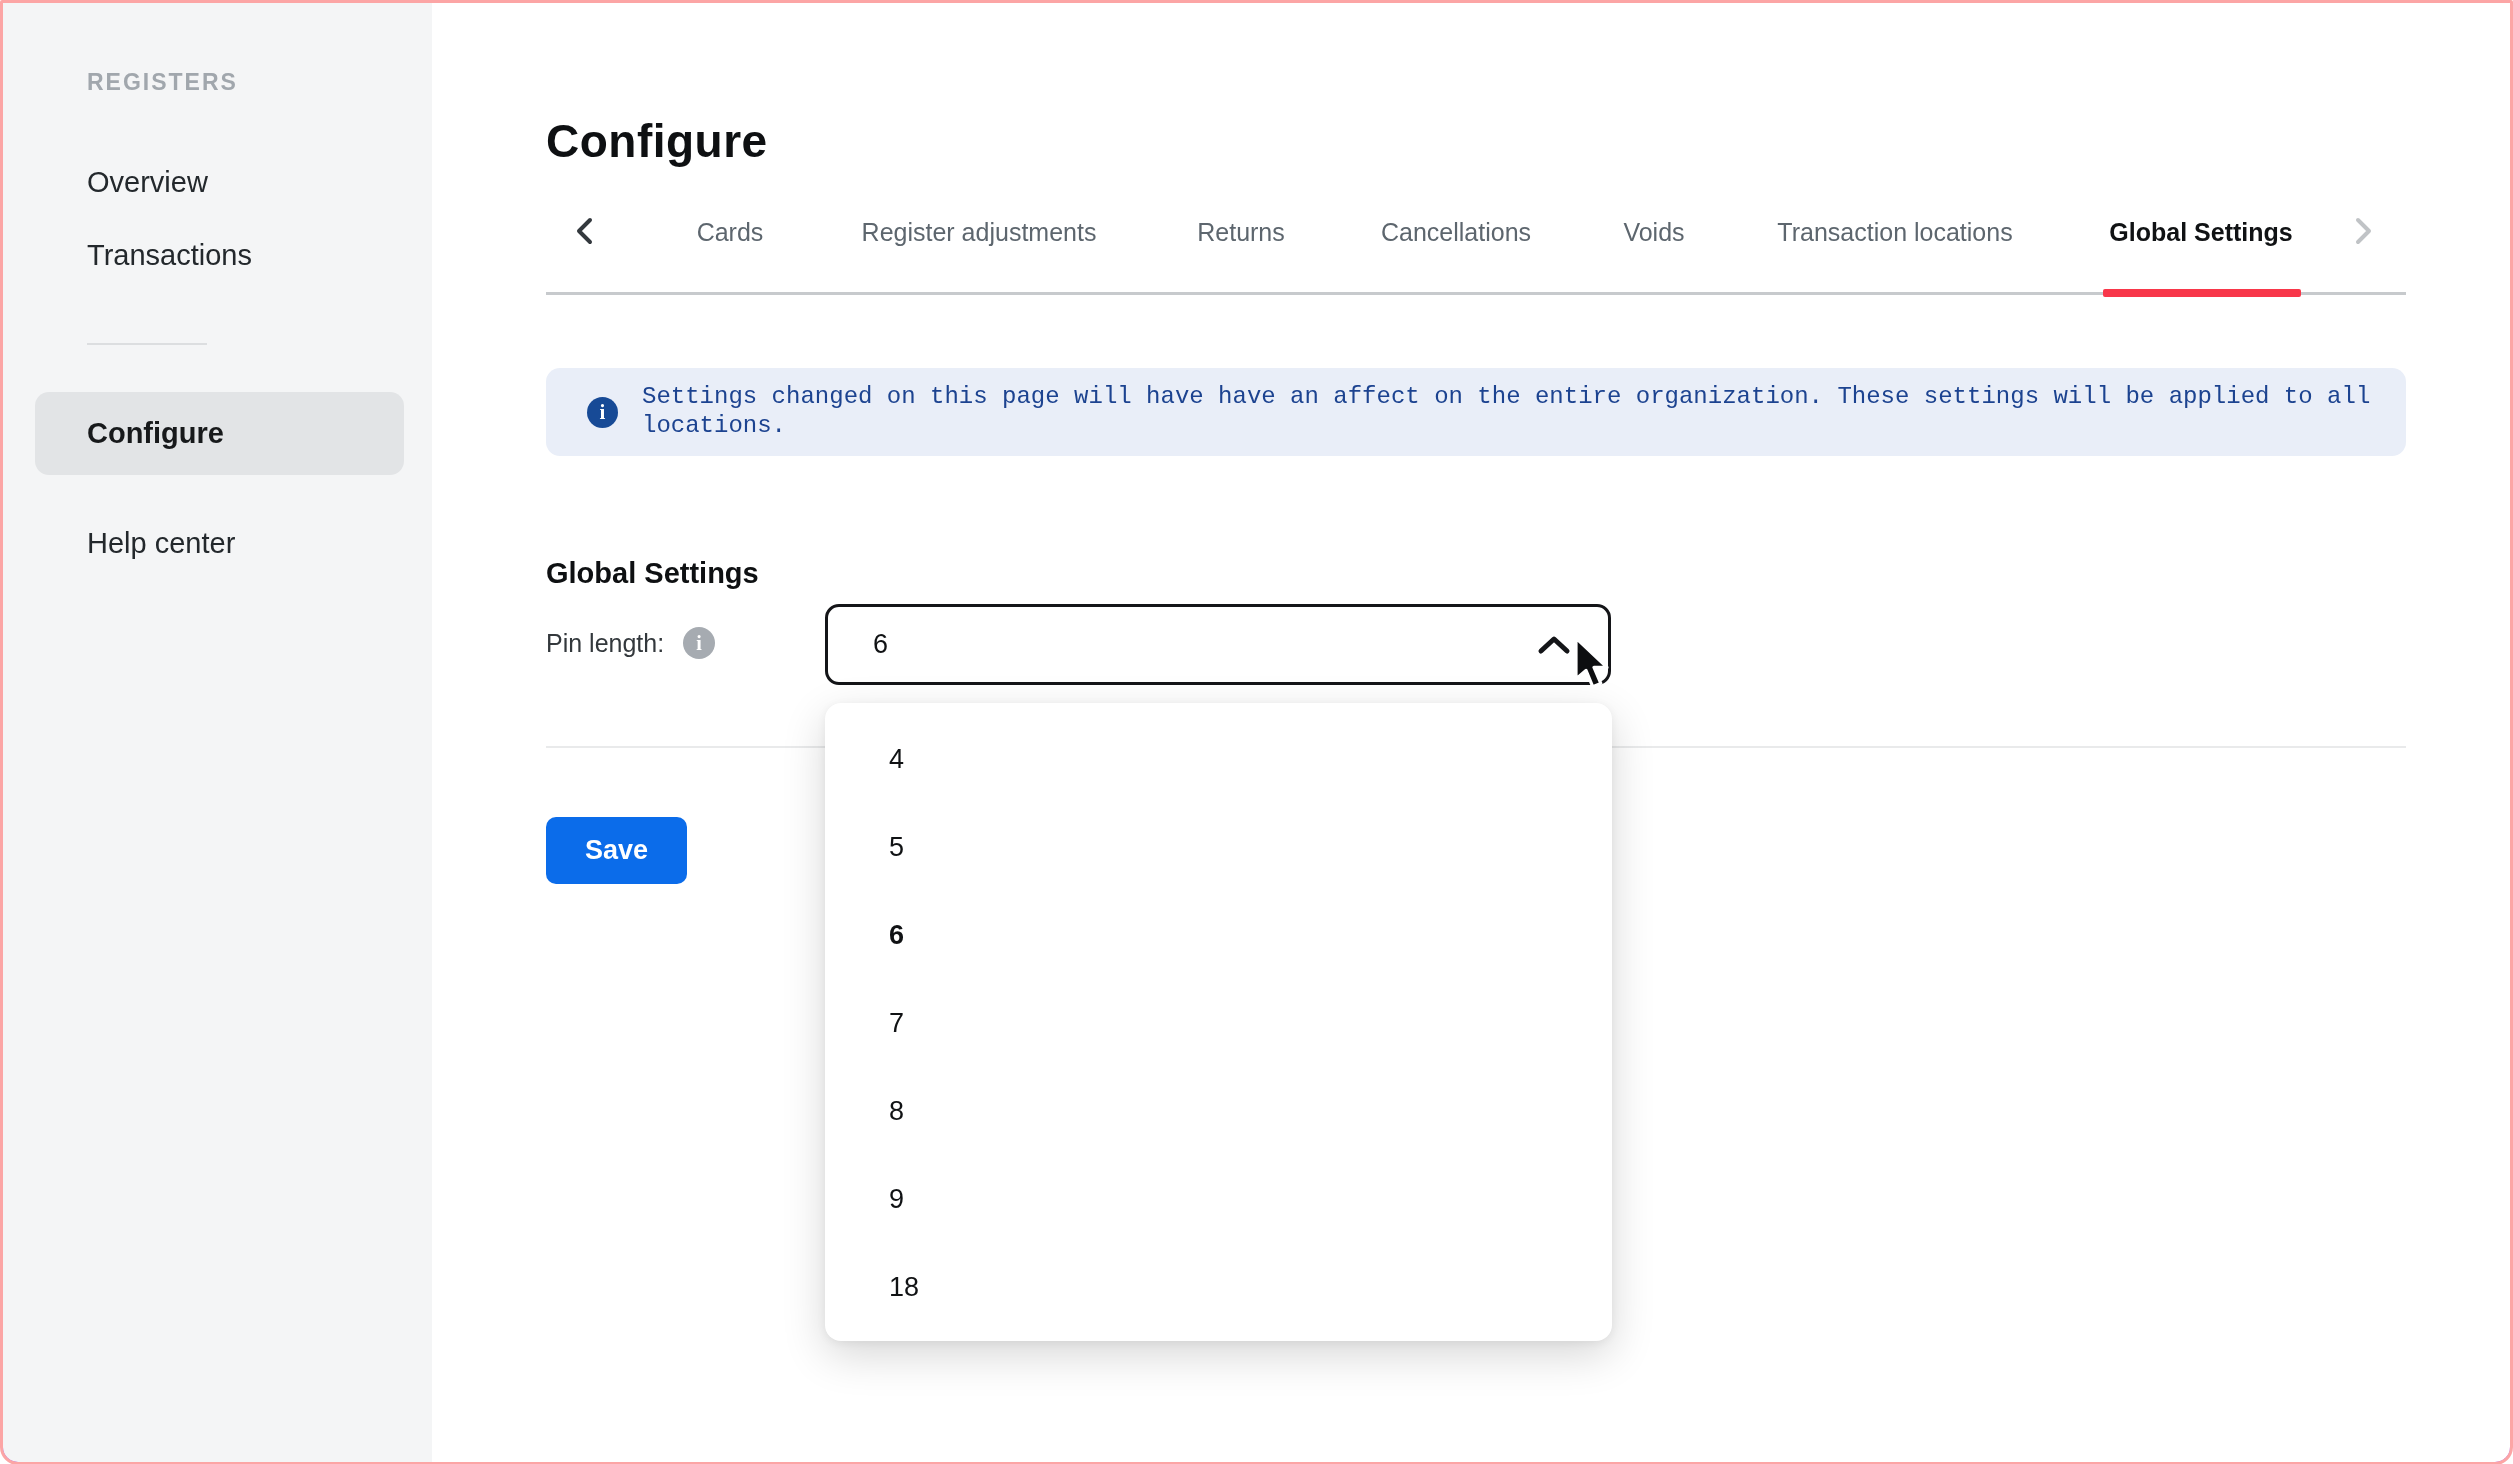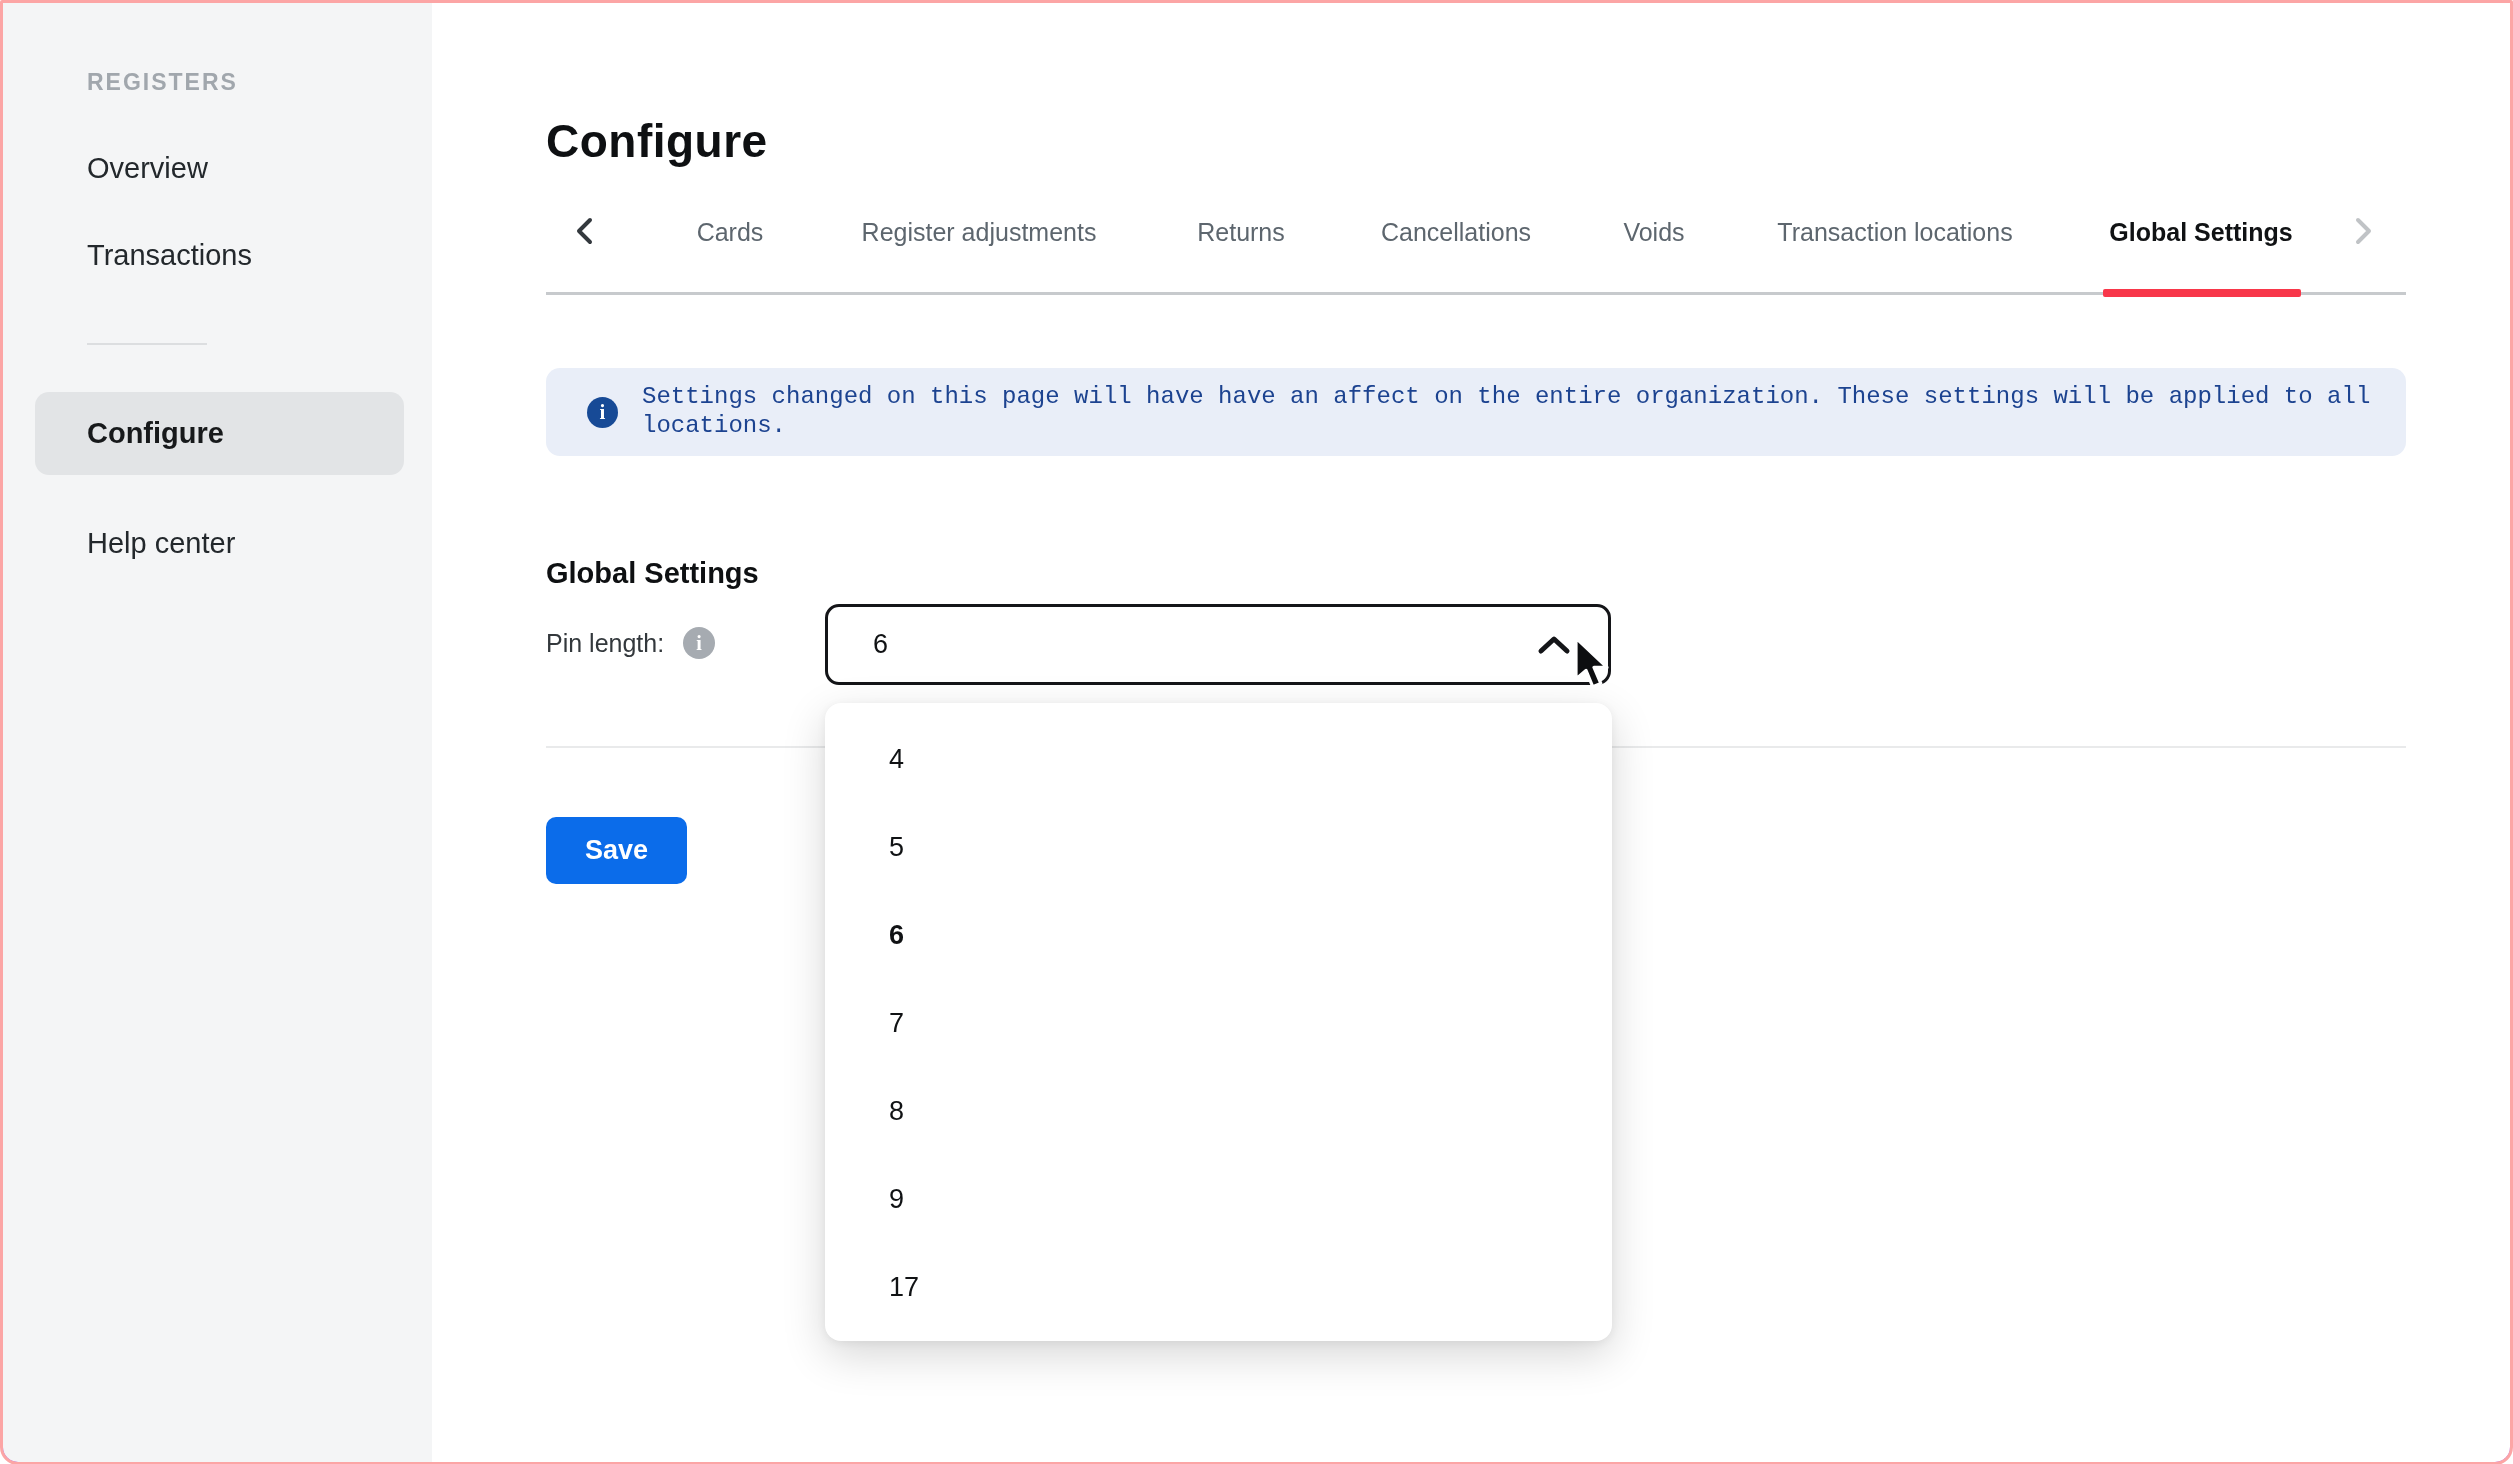--- a/index.html
+++ b/index.html
@@ -20,21 +20,21 @@
   }
   .side-section-label{
     position:absolute;left:84px;top:66px;
     font-size:23px;font-weight:700;letter-spacing:2px;
     color:#a1a7ad;
   }
   .side-item{
     position:absolute;left:84px;
     font-size:29px;color:#23282c;cursor:pointer;white-space:nowrap;
   }
-  .side-item.overview{top:149px;}
+  .side-item.overview{top:163px;}
   .side-item.transactions{top:236px;}
   .side-divider{
     position:absolute;left:84px;top:340px;width:120px;height:2px;
     background:#dcdee0;
   }
   .side-pill{
     position:absolute;left:32px;top:389px;width:369px;height:83px;
     background:#e2e4e6;border-radius:14px;cursor:pointer;
     display:flex;align-items:center;
   }
@@ -209,21 +209,21 @@
 
     <button class="save-button" style="background:#0b6cea;">Save</button>
 
     <div class="dropdown">
       <div class="dropdown-option">4</div>
       <div class="dropdown-option">5</div>
       <div class="dropdown-option selected">6</div>
       <div class="dropdown-option">7</div>
       <div class="dropdown-option">8</div>
       <div class="dropdown-option">9</div>
-      <div class="dropdown-option">17</div>
+      <div class="dropdown-option">18</div>
     </div>
 
     <div class="cursor">
       <svg width="50" height="56" viewBox="0 0 25 28">
         <path d="M2 1 L2 21.5 L7 17.2 L10.4 25.4 L14.4 23.7 L11 15.7 L17.5 15.7 Z" fill="#0d0e10" stroke="#ffffff" stroke-width="1.6" stroke-linejoin="round"></path>
       </svg>
     </div>
 
   </main>
 </div>

